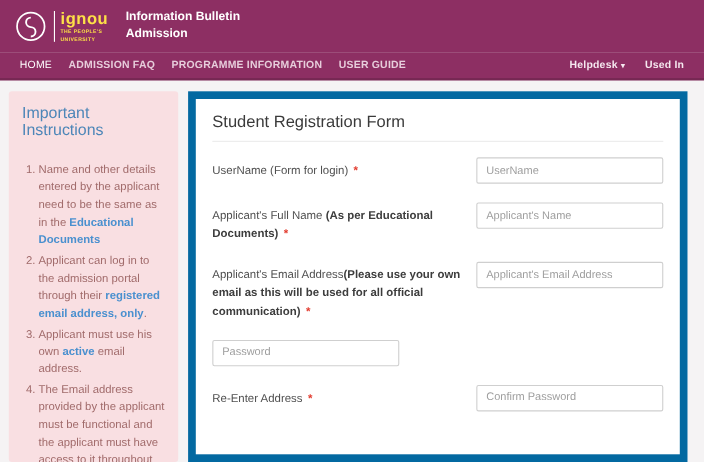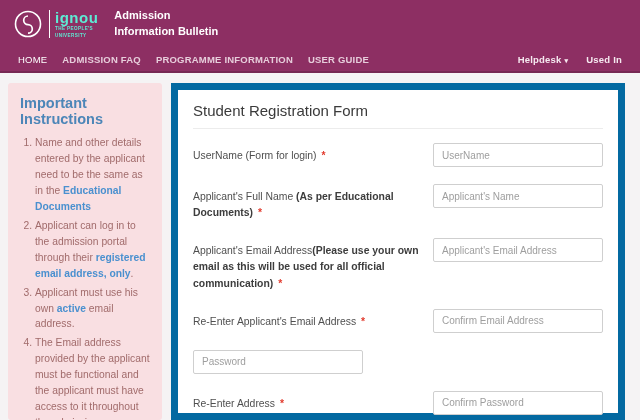--- a/index.html
+++ b/index.html
@@ -11,21 +11,21 @@
   }
   
   .header {
     height:48px; background:#8d2f63;
     display:flex; align-items:center; padding:0 14px;
   }
   .logo-block { display:flex; align-items:center; cursor:pointer; }
   .logo-emblem { width:30px; height:32px; display:block; }
   .logo-words {
     border-left:1px solid #ffffff; margin-left:5px; padding-left:5px;
-    color:#5eead4; line-height:1;
+    color:#fde047; line-height:1;
   }
   .logo-name { font-size:15px; font-weight:bold; letter-spacing:0.5px; }
   .logo-tag { font-size:4.6px; font-weight:bold; letter-spacing:0.4px; margin-top:2px; }
   .bulletin { margin-left:16px; color:#fff; font-size:11px; font-weight:600; line-height:1.45; }
   
   .nav {
     height:25px; background:#8d2f63; border-bottom:2px solid #762853;
     display:flex; align-items:center; padding:0 18px;
   }
   .nav-item {
@@ -41,21 +41,21 @@
     display:flex; align-items:stretch;
     padding:10px 15px 0 8px; gap:9px;
     height:347px;
   }
   
   .sidebar {
     width:154px; flex:0 0 154px;
     background:#f9dfe2; border-radius:3px;
     padding:12px 12px 10px 12px;
   }
-  .sidebar-title { color:#4d86b8; font-size:14.5px; font-weight:700; margin-bottom:8px; }
+  .sidebar-title { color:#4d86b8; font-size:14.5px; font-weight:400; margin-bottom:20px; }
   .sidebar ol { padding-left:15px; }
   .sidebar li {
     font-size:10.3px; line-height:1.55; color:#a16b6b; margin-bottom:3px;
   }
   .ins-link { color:#4a90cf; font-weight:bold; cursor:pointer; }
   
   .panel {
     flex:1; background:#ffffff; border:7px solid #0369a1;
     padding:12px 15px 0 15px;
   }
@@ -88,22 +88,22 @@
       <circle cx="14" cy="16" r="12.5" fill="none" stroke="#ffffff" stroke-width="1.6"></circle>
       <path d="M14 8 a4.3 4.3 0 1 0 0 8.6 a4.3 4.3 0 1 1 0 8.6" fill="none" stroke="#ffffff" stroke-width="1.7"></path>
     </svg>
     <div class="logo-words">
       <div class="logo-name">ignou</div>
       <div class="logo-tag">THE PEOPLE'S</div>
       <div class="logo-tag">UNIVERSITY</div>
     </div>
   </div>
   <div class="bulletin">
+    <div>Information Bulletin</div>
     <div>Admission</div>
-    <div>Information Bulletin</div>
   </div>
 </div>
 
 <div class="nav">
   <div style="display:flex;align-items:center;">
       <div class="nav-item active">HOME</div>
       <div class="nav-item">ADMISSION FAQ</div>
       <div class="nav-item">PROGRAMME INFORMATION</div>
       <div class="nav-item">USER GUIDE</div>
     </div>
@@ -134,24 +134,20 @@
         </div>
         <div class="form-row">
           <div class="form-label"><span>Applicant's Full Name </span><span class="label-bold">(As per Educational Documents)</span><span class="req"> *</span></div>
           <input class="form-input" type="text" placeholder="Applicant's Name" style="">
         </div>
         <div class="form-row">
           <div class="form-label"><span>Applicant's Email Address</span><span class="label-bold">(Please use your own email as this will be used for all official communication)</span><span class="req"> *</span></div>
           <input class="form-input" type="text" placeholder="Applicant's Email Address" style="">
         </div>
         <div class="form-row">
-          <div class="form-label"><span>Re-Enter Applicant's Email Address</span><span class="req"> *</span></div>
-          <input class="form-input" type="text" placeholder="Confirm Email Address" style="">
-        </div>
-        <div class="form-row">
           <input class="form-input" type="text" placeholder="Password" style="">
         </div>
         <div class="form-row">
           <div class="form-label"><span>Re-Enter Address</span><span class="req"> *</span></div>
           <input class="form-input" type="text" placeholder="Confirm Password" style="">
         </div>
       </div>
   </div>
 
 </div>

